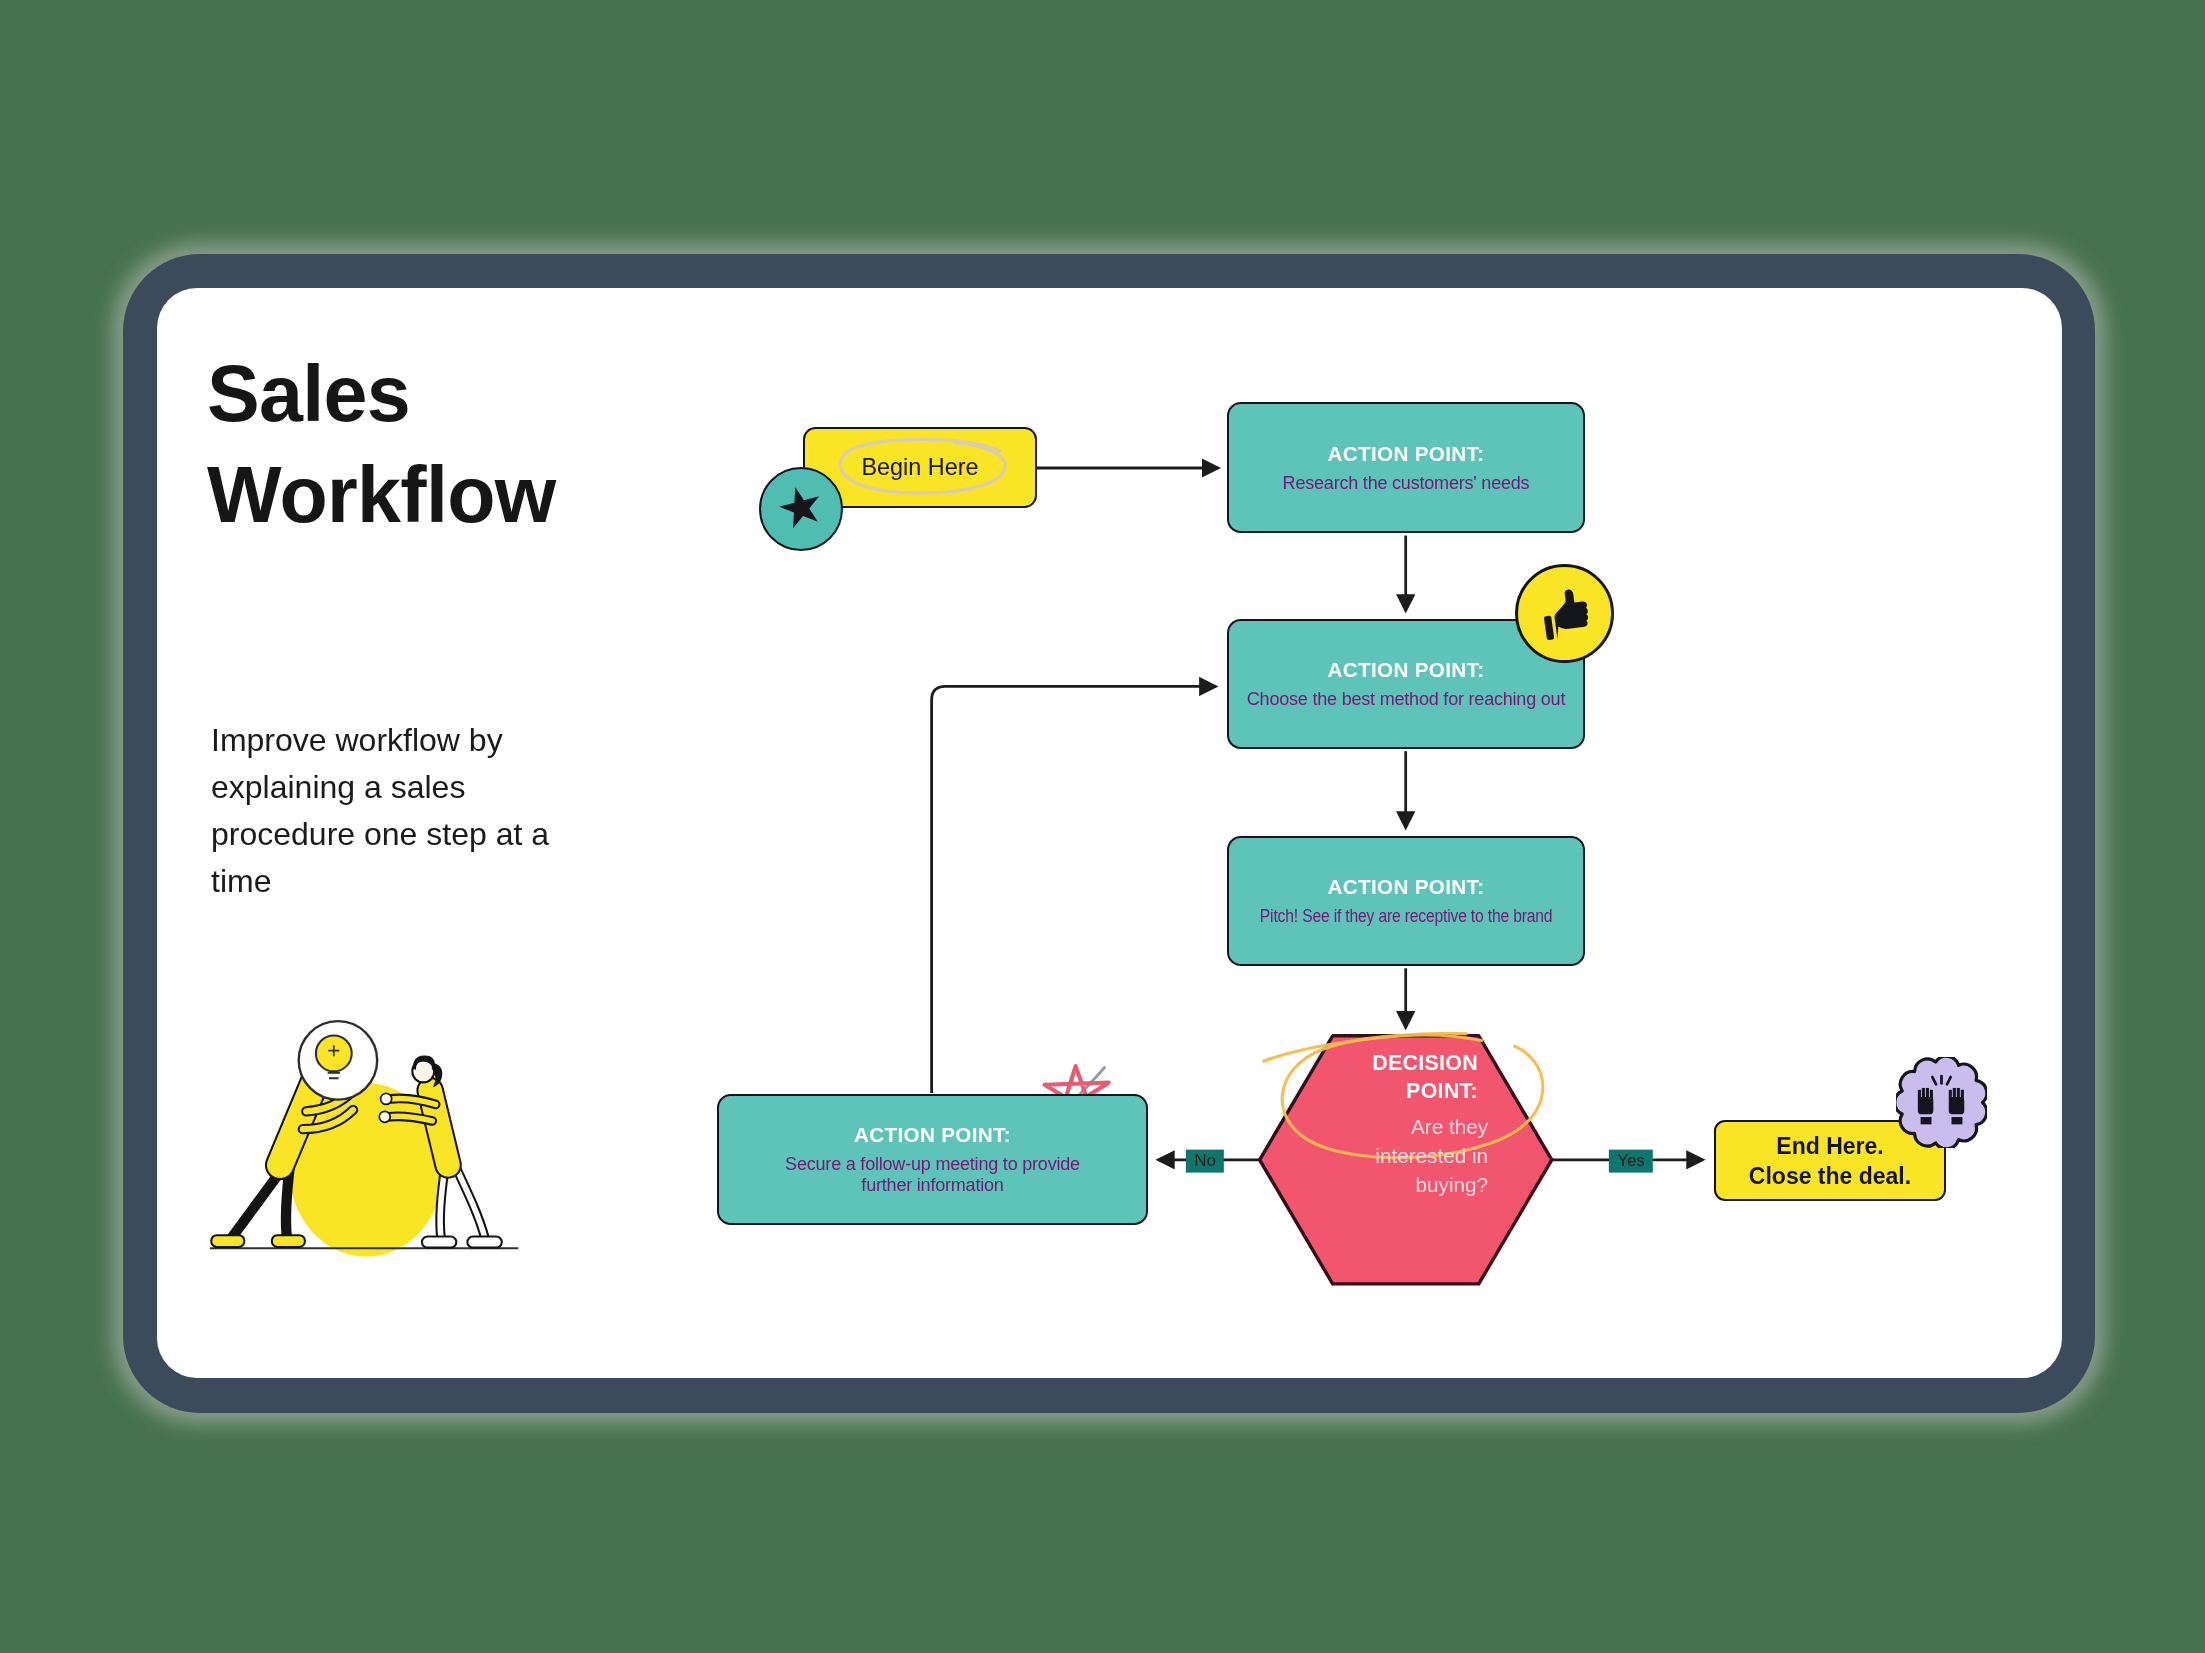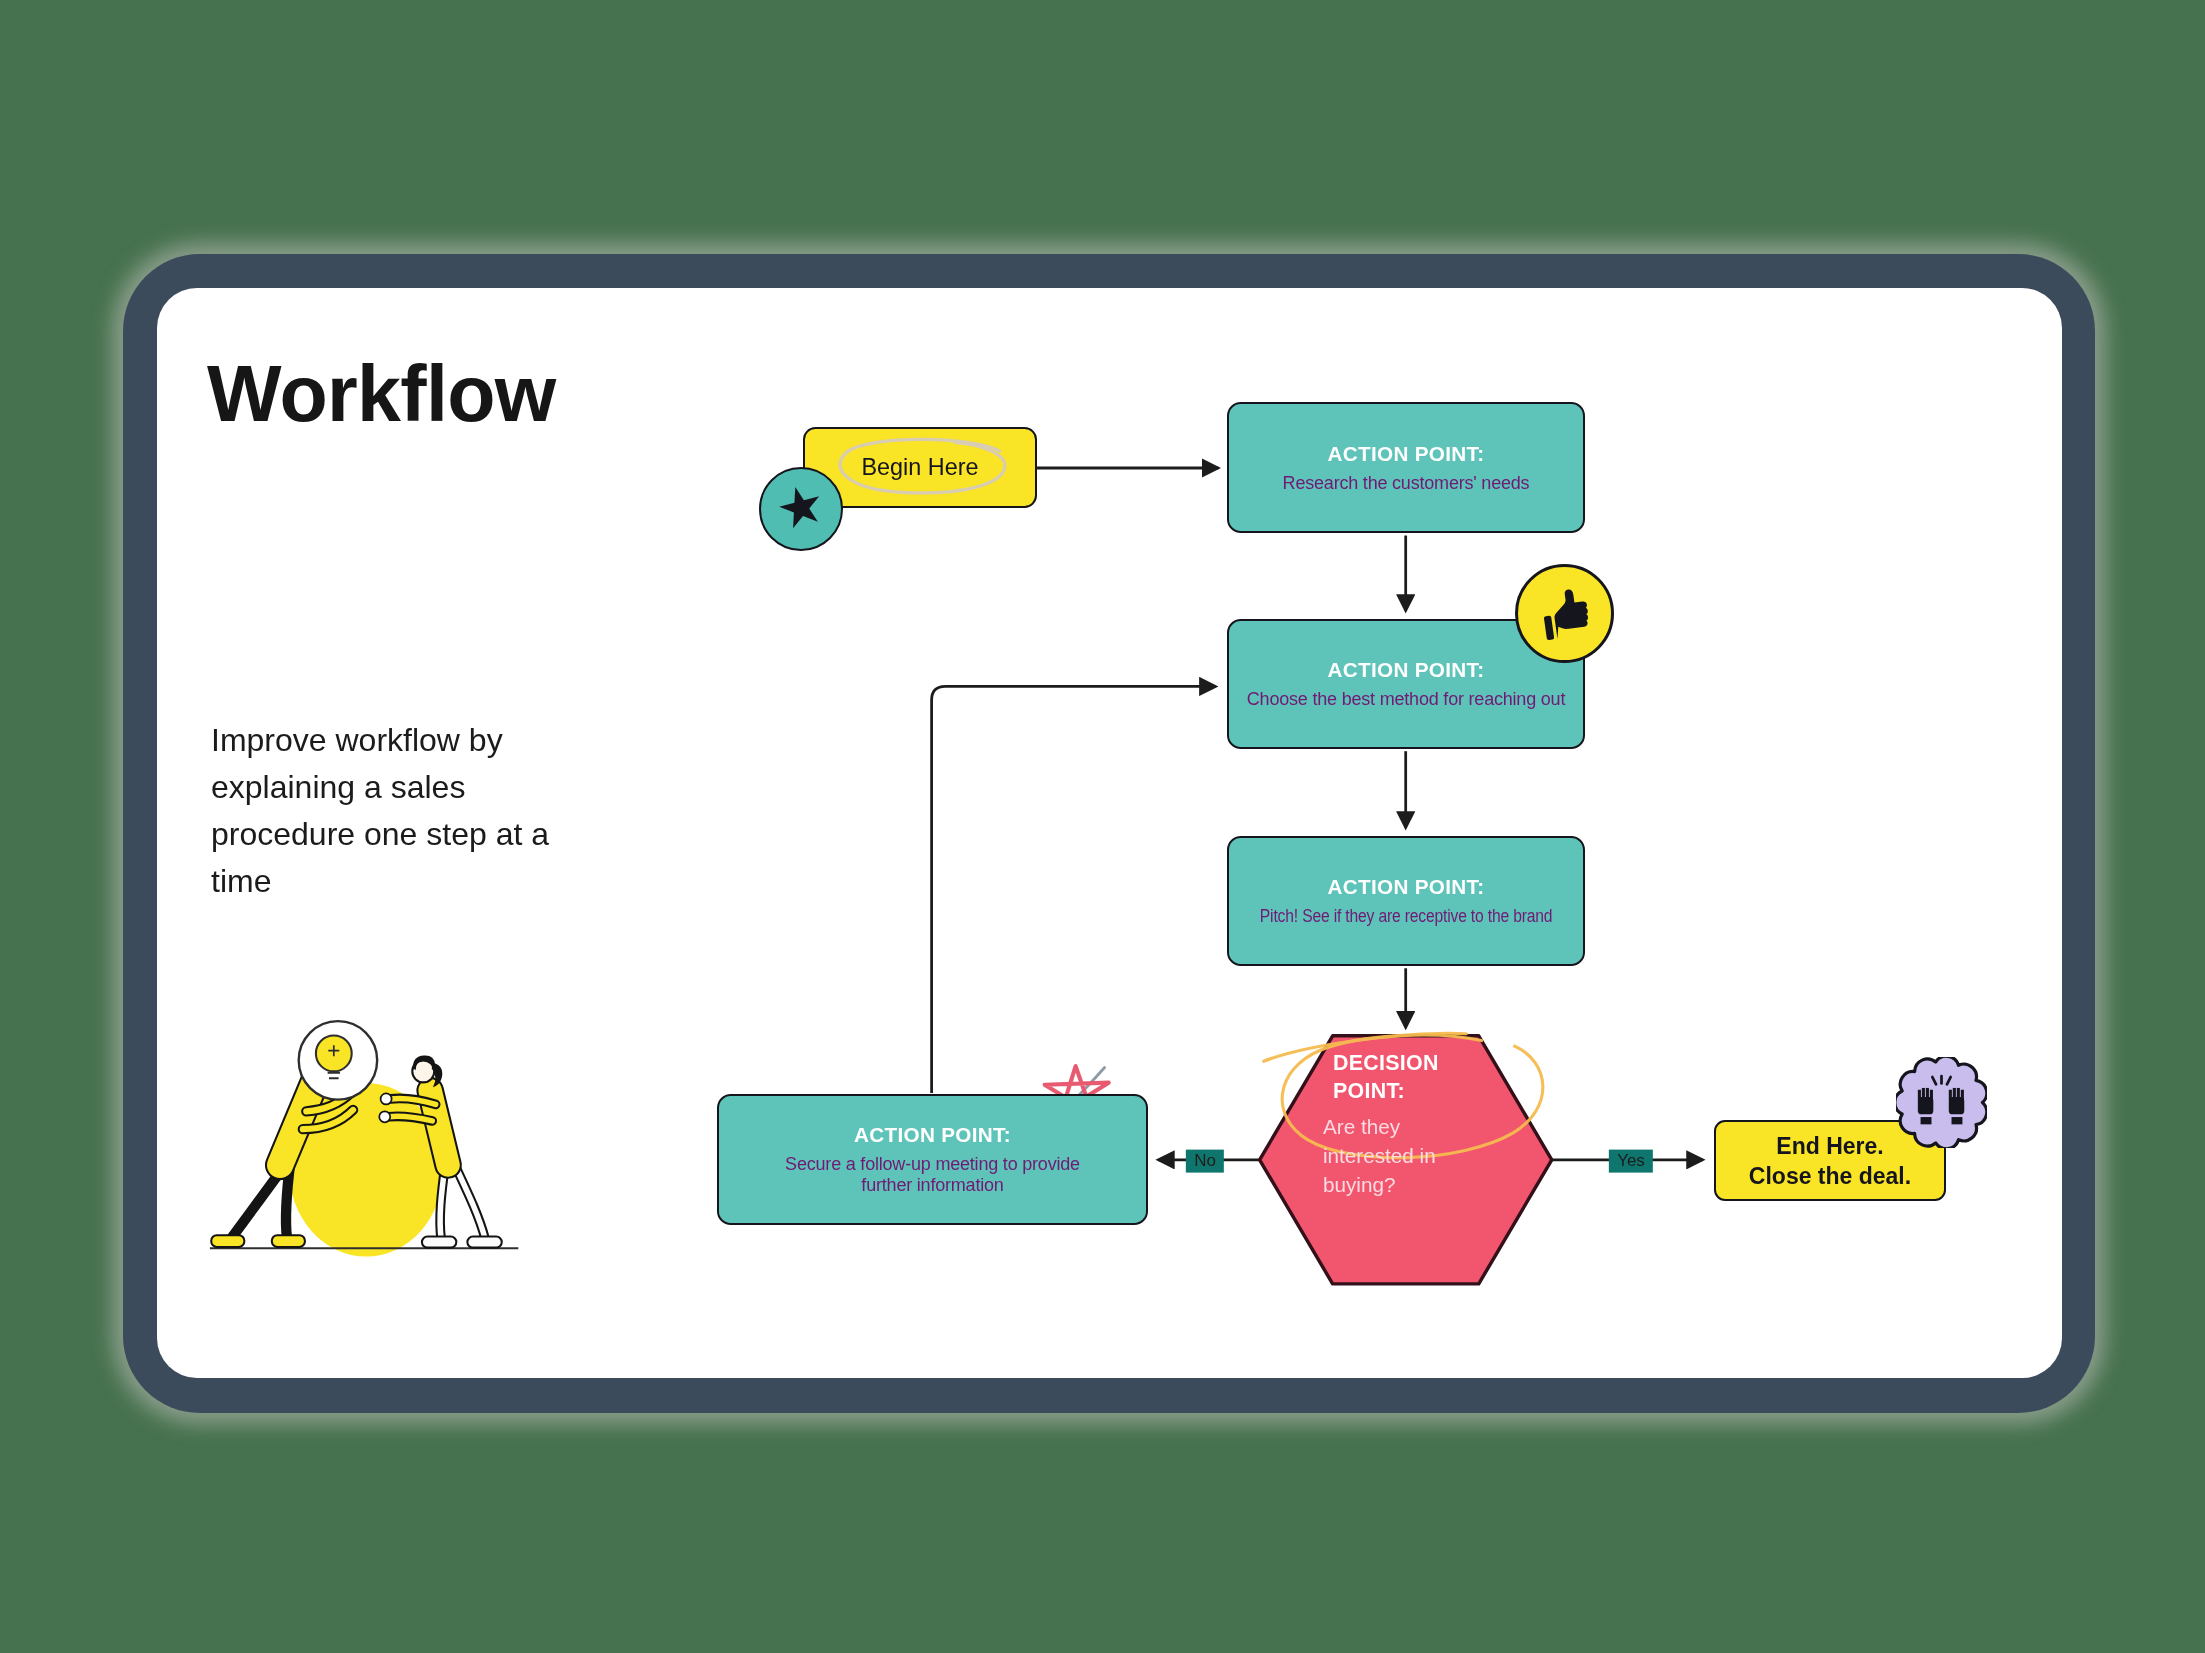--- a/index.html
+++ b/index.html
@@ -22,21 +22,21 @@
   .node-b{font-size:18px;color:#701a75;margin-top:7px;letter-spacing:-0.2px}
   .nowrap{white-space:nowrap}
   .squeeze{display:inline-block;transform:scaleX(.87);transform-origin:center}
   #begin-node{left:803px;top:427px;width:234px;height:81px;border-radius:12.4px;
               font-weight:normal;font-size:23.4px}
   #action1{left:1227px;top:402px;width:358px;height:131px}
   #action2{left:1227px;top:619px;width:358px;height:130px}
   #action3{left:1227px;top:836px;width:358px;height:130px}
   #action4{left:717px;top:1094px;width:431px;height:131px}
   #action4 .node-b{width:345px}
-  #decision-text{left:1280px;top:1050px;width:251px;text-align:left;z-index:4}
+  #decision-text{left:1280px;top:1050px;width:251px;text-align:right;z-index:4}
   #decision-text .dec-h{width:145px;margin:0 auto;font-weight:bold;font-size:21.4px;line-height:27.6px;
                         color:#ffffff;letter-spacing:0.3px}
   #decision-text .dec-b{width:165px;margin:6.9px auto 0;font-size:20.7px;line-height:29px;color:#FADBE1}
   #end-node{left:1714px;top:1120px;width:232px;height:81px;border-radius:11px;
             font-weight:bold;font-size:23px;line-height:30px}
   .badge{border-radius:50%;display:flex;align-items:center;justify-content:center;
          box-sizing:border-box;z-index:5}
   #star-badge{left:759px;top:467px;width:84px;height:84px;background:#4FBDB2;border:2.8px solid #15151d}
   #star-badge span{font-family:"DejaVu Sans",sans-serif;font-size:54px;color:#15151d;
                    transform:rotate(-15deg) translateY(-2.8px)}
@@ -48,20 +48,21 @@
   #yes-label{left:1631px;top:1161px}
   .begin-scribble{position:absolute;left:0;top:0;width:100%;height:100%}
 </style>
 </head>
 <body>
 
 <div class="abs frame"></div>
 <div class="abs slide"></div>
 
 <div class="abs title">
+  <div>Sales</div>
   <div>Workflow</div>
 </div>
 <div class="abs subtitle">Improve workflow by explaining a sales procedure one step at a time</div>
 
 <svg class="abs flow-svg" viewBox="0 0 3200 2400">
   <defs>
     <marker id="arr" viewBox="0 0 10 10" refX="8.5" refY="5" markerWidth="7" markerHeight="7" orient="auto-start-reverse">
       <path d="M0 0 L10 5 L0 10 z" fill="#1c1c1c"></path>
     </marker>
   </defs>

